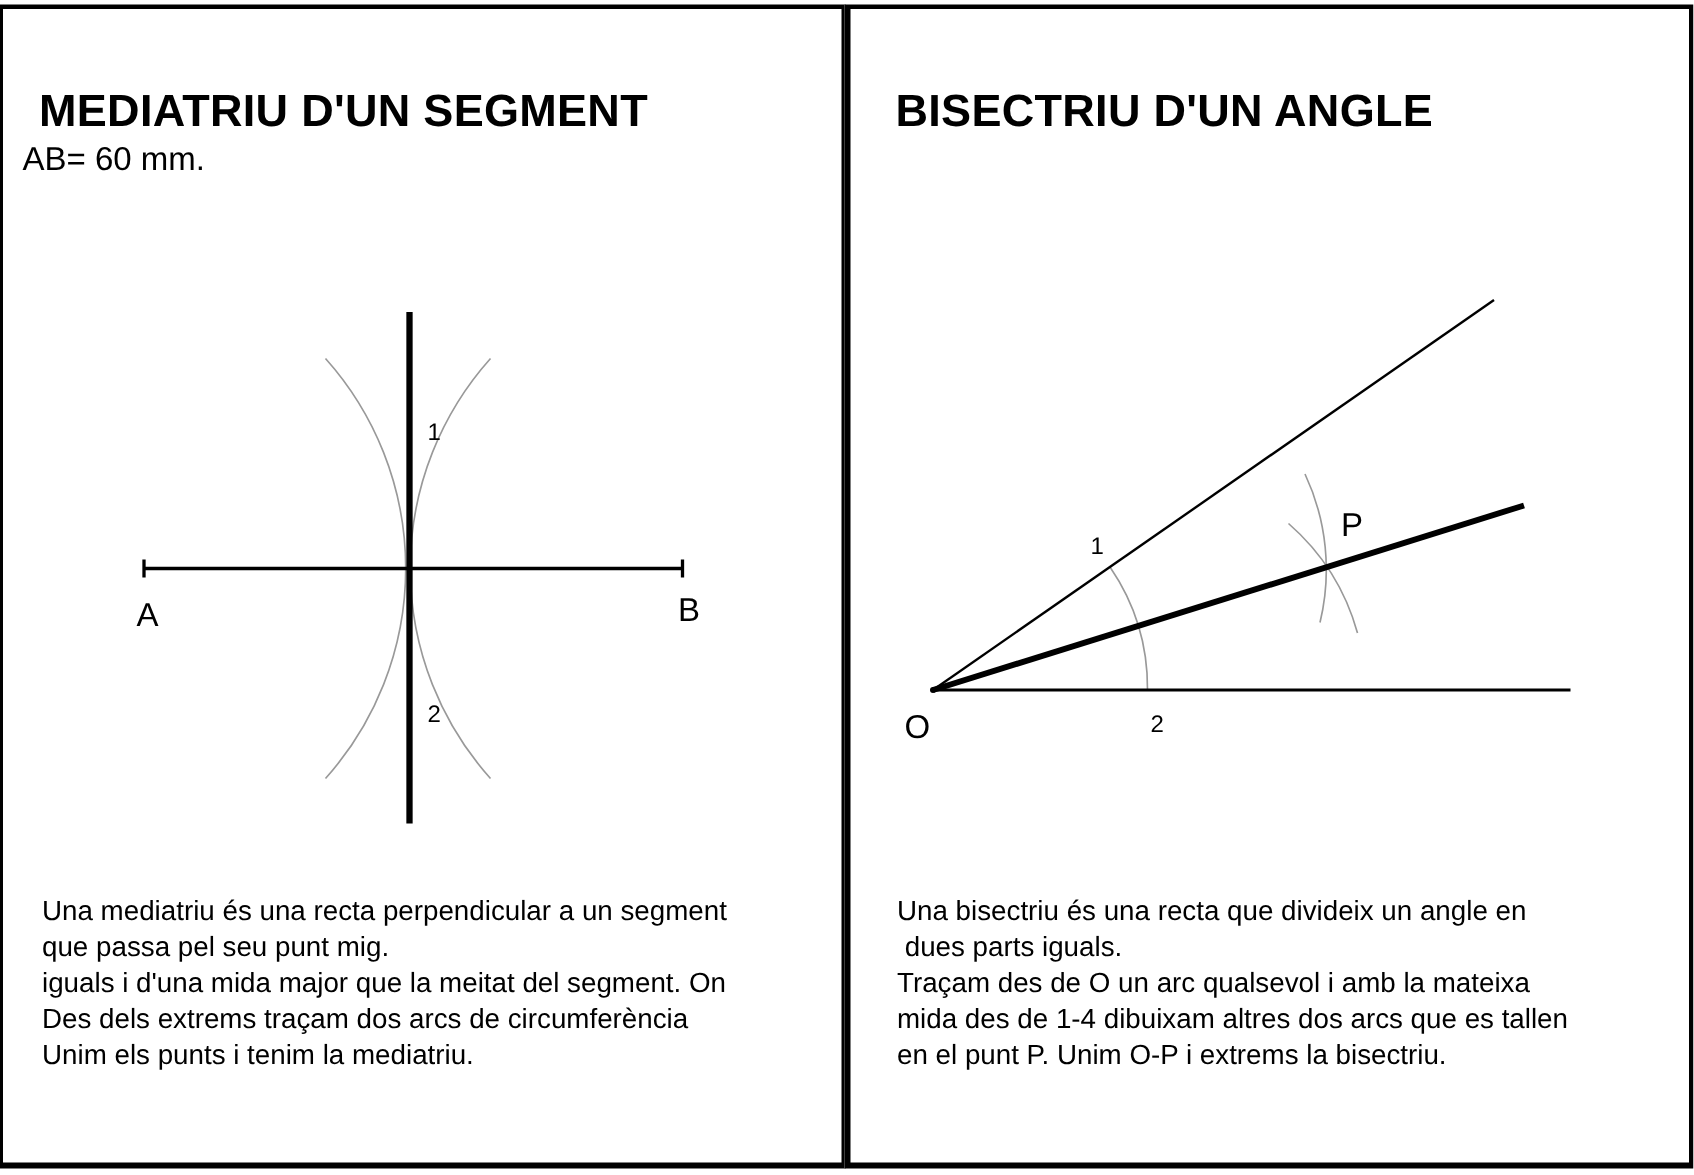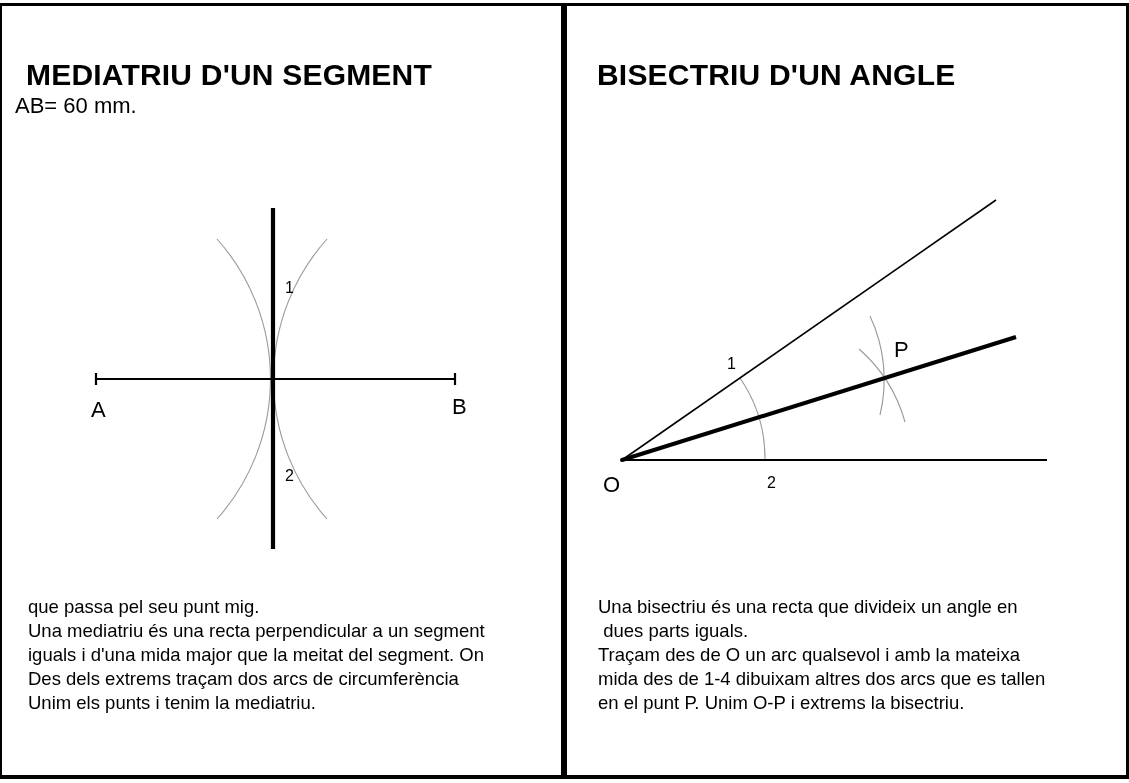--- a/index.html
+++ b/index.html
@@ -33,21 +33,21 @@
     <line x1="455" y1="373" x2="455" y2="385"></line>
   </g>
 
   <line x1="273" y1="208" x2="273" y2="549" stroke="#000" stroke-width="4.2"></line>
   <text class="lbl" x="91" y="417" font-size="22">A</text>
   <text class="lbl" x="452" y="414" font-size="22">B</text>
   <text class="lbl" x="285" y="293" font-size="16">1</text>
   <text class="lbl" x="285" y="481" font-size="16">2</text>
 </svg>
 
-<div class="desc" style="left:28px; top:595px;"><div>que passa pel seu punt mig.</div><div>Una mediatriu és una recta perpendicular a un segment</div><div>iguals i d'una mida major que la meitat del segment. On</div><div>Des dels extrems traçam dos arcs de circumferència</div><div>Unim els punts i tenim la mediatriu.</div></div>
+<div class="desc" style="left:28px; top:595px;"><div>Una mediatriu és una recta perpendicular a un segment</div><div>que passa pel seu punt mig.</div><div>iguals i d'una mida major que la meitat del segment. On</div><div>Des dels extrems traçam dos arcs de circumferència</div><div>Unim els punts i tenim la mediatriu.</div></div>
 
 <div class="panel" id="panel-right"></div>
 <div class="title" style="left:597px; top:38px;">BISECTRIU D'UN ANGLE</div>
 
 <svg class="diagram" width="1129" height="783">
 
   <g fill="none" stroke="#999" stroke-width="1.1">
     <path d="M 740 378 A 143 143 0 0 1 765 460"></path>
     <path d="M 870 316 A 150 150 0 0 1 880 415"></path>
     <path d="M 859 349 A 150 150 0 0 1 905 422"></path>

